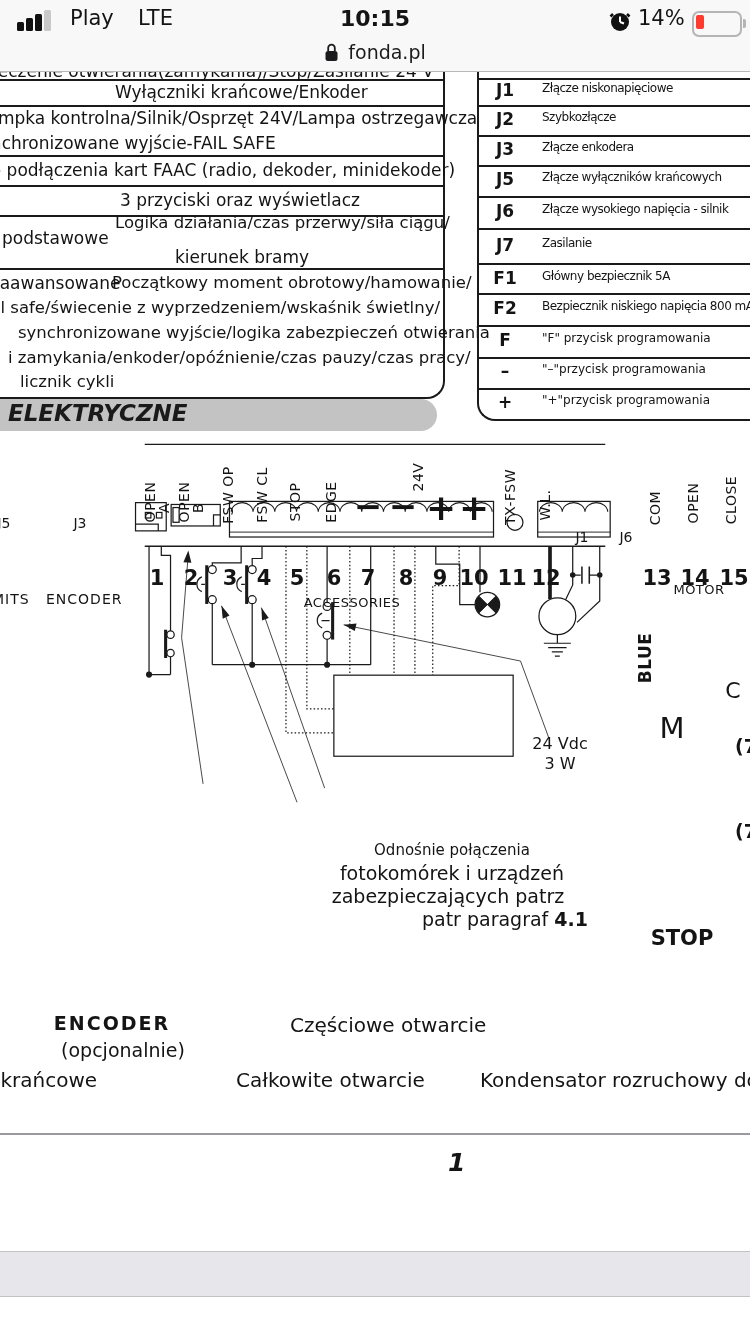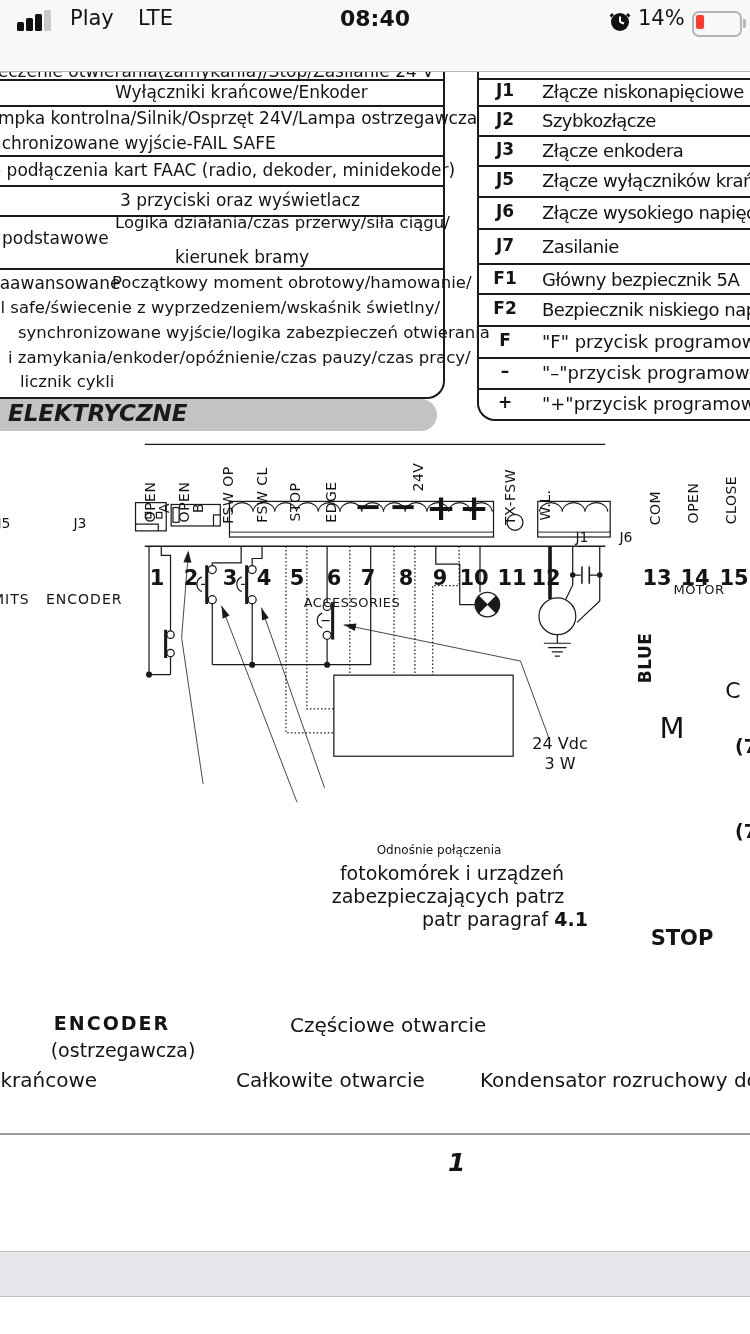--- a/index.html
+++ b/index.html
@@ -17,21 +17,21 @@
   .bar{display:inline-block;width:7px;border-radius:1.5px;margin-right:2px;vertical-align:bottom;}
   #battery{position:absolute;left:692px;top:11px;width:46px;height:22px;border:2px solid #b5b5b8;border-radius:7px;}
   #battery .fill{position:absolute;left:2px;top:2px;width:8px;height:14px;border-radius:2px;}
   #battery .nub{position:absolute;right:-6px;top:6px;width:3px;height:9px;background:#b5b5b8;border-radius:0 2px 2px 0;}
   
   #ltable{position:absolute;top:70px;left:-10px;width:453px;height:327px;
           border-right:2px solid #1a1a1a;border-bottom:2px solid #1a1a1a;border-bottom-right-radius:18px;}
   #rtable{position:absolute;top:71px;left:477px;width:290px;height:348px;
           border-left:2px solid #1a1a1a;border-bottom:2px solid #1a1a1a;border-bottom-left-radius:18px;}
   .rlab{position:absolute;left:4px;width:44px;text-align:center;font-weight:bold;font-size:17px;}
-  .rdesc{position:absolute;left:63px;font-size:18px;letter-spacing:-.5px;white-space:nowrap;}
+  .rdesc{position:absolute;left:63px;font-size:12px;letter-spacing:-.5px;white-space:nowrap;}
   #elekbar{position:absolute;top:399px;left:-20px;width:457px;height:32px;background:#c3c3c3;
            border-radius:0 16px 16px 0;}
   .tnum{position:absolute;font-weight:bold;font-size:21px;transform:translate(-50%,-50%);}
   .capt{position:absolute;white-space:nowrap;font-size:20px;}
   #grayband{position:absolute;top:1251px;left:0;width:750px;height:44px;background:#e7e7eb;
             border-top:1px solid #c3c3c7;border-bottom:1px solid #c3c3c7;}
 </style>
 </head>
 <body>
 
@@ -268,55 +268,62 @@
     <div class="tnum" style="left:734px;top:578px">15</div>
 
     <div class="t ctr" style="left:560px;top:744px;font-size:16px">24 Vdc</div>
     <div class="t ctr" style="left:560px;top:764px;font-size:16px">3 W</div>
     <div class="t ctr" style="left:672px;top:728px;font-size:29px">M</div>
     <div class="vlab" style="left:645px;top:658px;font-size:17px;font-weight:bold">BLUE</div>
     <div class="t ctr" style="left:733px;top:691px;font-size:22px">C</div>
     <div class="t" style="left:735px;top:735px;font-size:19px;font-weight:bold">(7</div>
     <div class="t" style="left:735px;top:820px;font-size:19px;font-weight:bold">(7</div>
 
-    <div class="t ctr" style="left:439px;top:850px;font-size:12px">Odnośnie połączenia</div>
+    <div class="t ctr" style="left:452px;top:850px;font-size:15px">Odnośnie połączenia</div>
     <div class="t ctr" style="left:452px;top:873px;font-size:19px">fotokomórek i urządzeń</div>
     <div class="t ctr" style="left:448px;top:896px;font-size:19px">zabezpieczających patrz</div>
     <div class="abs" style="left:308px;top:908px;width:280px;text-align:right;font-size:19px">
       <span>patr paragraf </span><span style="font-weight:bold">4.1</span>
     </div>
 
     <div class="t ctr" style="left:682px;top:938px;font-size:21px;font-weight:bold">STOP</div>
     <div class="capt ctr" style="left:112px;top:1023px;font-size:19px;font-weight:bold;letter-spacing:2px">ENCODER</div>
-    <div class="capt ctr" style="left:123px;top:1050px;font-size:19px">(ostrzegawcza)</div>
+    <div class="capt ctr" style="left:123px;top:1050px;font-size:19px">(opcjonalnie)</div>
     <div class="capt" style="left:290px;top:1013px">Częściowe otwarcie</div>
     <div class="capt" style="left:-112px;top:1068px">Wyłączniki krańcowe</div>
     <div class="capt" style="left:236px;top:1068px">Całkowite otwarcie</div>
     <div class="capt" style="left:480px;top:1068px">Kondensator rozruchowy dostarczany</div>
 
     <div class="abs" style="left:0;top:1133px;width:750px;height:2px;background:#9a9a9e"></div>
     <div class="t" style="left:448px;top:1152px;font-size:25px;font-style:italic;font-weight:bold">1</div>
     <div id="grayband"></div>
   </div>
 
   <div id="chrome">
 
     <div class="abs" style="left:17px;top:10px;height:21px">
       <span class="bar" style="height:9px;background:#111"></span><span class="bar" style="height:13px;background:#111"></span><span class="bar" style="height:17px;background:#111"></span><span class="bar" style="height:21px;background:#c9c9cb"></span>
     </div>
     <div class="t" style="left:70px;top:7px;font-size:21px;font-weight:500">Play</div>
     <div class="t" style="left:138px;top:7px;font-size:21px">LTE</div>
-    <div class="abs" style="left:0;top:6px;width:750px;text-align:center;font-size:22px;font-weight:600">08:40</div>
+    <div class="abs" style="left:0;top:6px;width:750px;text-align:center;font-size:22px;font-weight:600">10:15</div>
 
     <svg class="abs" style="left:608px;top:9px" width="24" height="24" viewBox="0 0 24 24">
       <circle cx="12" cy="13" r="9" fill="#111"></circle>
       <path d="M12,13 V7.5 M12,13 L16,14.5" stroke="#fff" stroke-width="2" fill="none"></path>
       <path d="M5,5 L2.5,7.5 M19,5 L21.5,7.5" stroke="#111" stroke-width="2.6" fill="none"></path>
     </svg>
     <div class="t" style="left:638px;top:7px;font-size:21px">14%</div>
     <div id="battery">
       <div class="fill" style="background:#ff3b30"></div>
       <div class="nub"></div>
     </div>
 
+    <div class="abs" style="left:0;top:41px;width:750px;text-align:center">
+      <svg style="vertical-align:-3px" width="15" height="19" viewBox="0 0 15 19">
+        <rect x="1.5" y="8" width="12" height="10" rx="2.5" fill="#1b1b1d"></rect>
+        <path d="M4.2,8 V5 a3.3,3.3 0 0 1 6.6,0 V8" stroke="#1b1b1d" stroke-width="1.8" fill="none"></path>
+      </svg>
+      <span style="font-size:19px;color:#1b1b1d;margin-left:4px">fonda.pl</span>
+    </div>
   </div>
 
 </div>
 
 </body></html>

